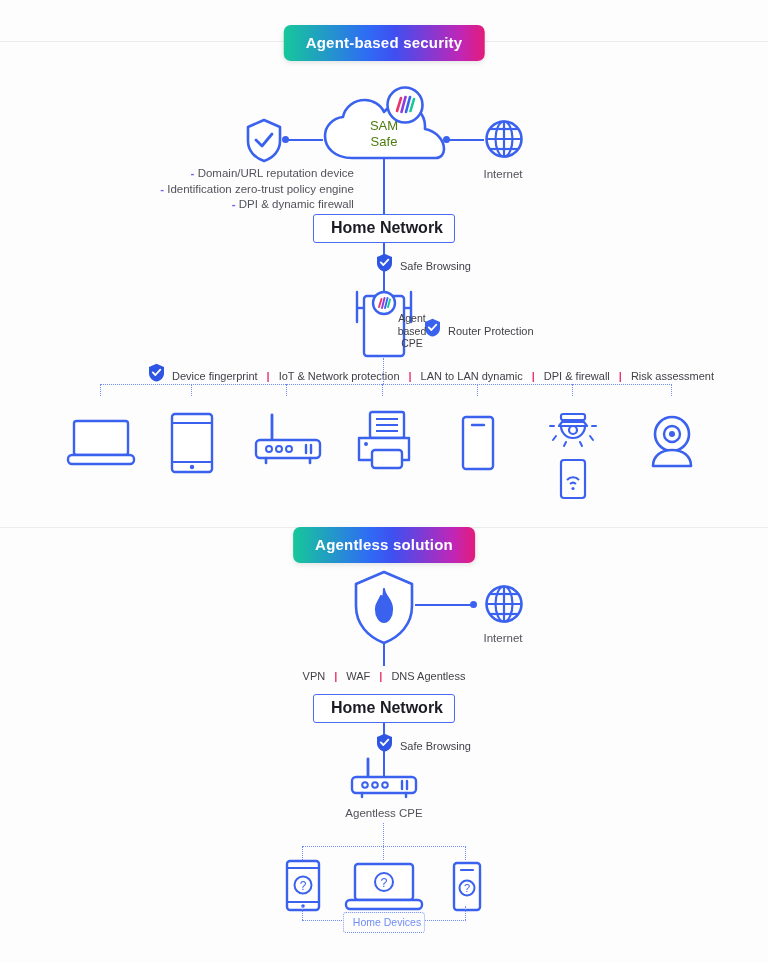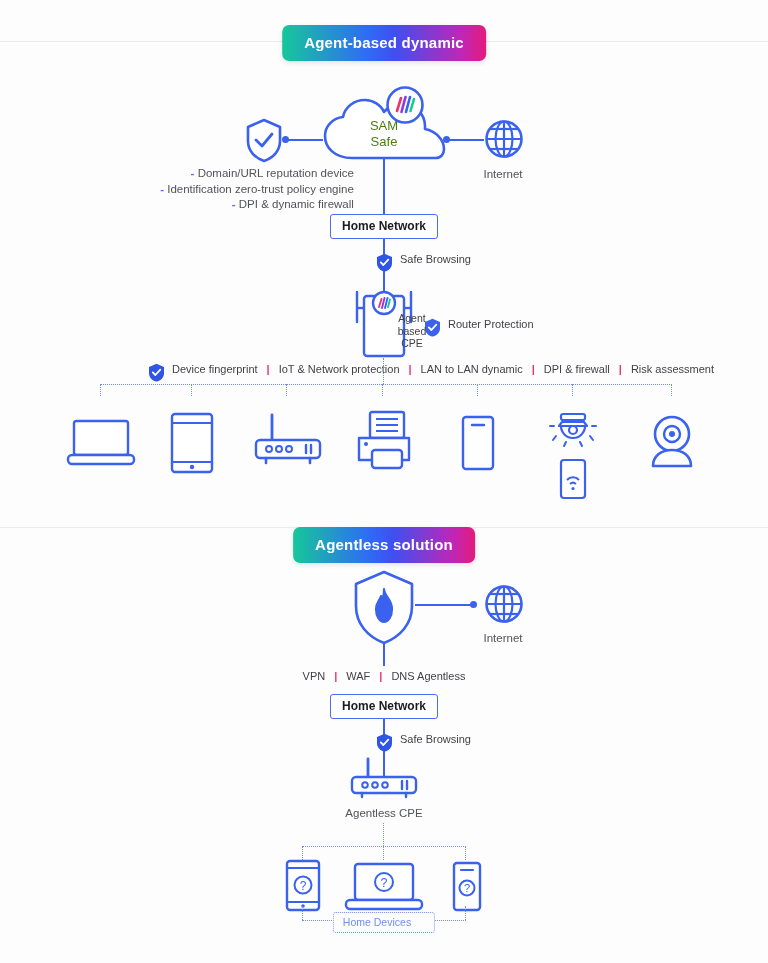--- a/index.html
+++ b/index.html
@@ -58,31 +58,31 @@
   }
 
   
   .netbox {
     position: absolute;
     transform: translateX(-50%);
     border: 1.6px solid #4a6cf0;
     border-radius: 3px;
     background: #ffffff;
     color: #1b1b24;
-    font-size: 12px;
+    font-size: 16px;
     font-weight: bold;
-    padding: 4px 11px 5px 11px;
+    padding: 4px 11px 5px 17px;
     white-space: nowrap;
     z-index: 3;
   }
 
   
   .chip {
     position: absolute;
-    display: flex; align-items: flex-start; gap: 7px;
+    display: flex; align-items: flex-end; gap: 7px;
     font-size: 11px; color: #3f3f46; white-space: nowrap;
   }
   .chip .shield-fill { width: 17px; height: 19px; flex: none; }
   .sep { color: #e8366e; font-weight: bold; padding: 0 2px; }
 
   
   .dbus {
     position: absolute;
     border-top: 1.5px dotted #6f8df5;
   }
@@ -114,32 +114,32 @@
   .bdash { color: #6f63f0; font-weight: bold; }
 
   .hd-box {
     position: absolute;
     transform: translateX(-50%);
     border: 1.5px dotted #6f8df5;
     border-radius: 3px;
     background: #fdfdfd;
     color: #6f8df5;
     font-size: 10.5px;
-    padding: 3px 23px 4px 9px;
+    padding: 3px 3px 4px 9px;
     white-space: nowrap;
     z-index: 3;
   }
 </style>
 </head>
 <body>
 
 <div id="stage">
 
   <div class="divider" style="top:41px;"></div>
-  <div class="badge" style="left:384px; top:25px;">Agent-based dynamic</div>
+  <div class="badge" style="left:384px; top:25px;">Agent-based security</div>
 
   <svg class="abs" style="left:322px; top:98px;" width="125" height="63" viewBox="0 0 125 63">
     <path d="M30 60 C12 60 3 49 3 38 C3 28 11 20 21 19 C23 9 32 2 43 2 C51 2 59 7 62 14
              C66 9 73 6 80 6 C93 6 103 16 103 28 C103 29 103 30 103 31
              C114 33 122 42 122 51 C122 56 119 60 114 60 Z" fill="#ffffff" stroke="#3a62ee" stroke-width="2.6" stroke-linejoin="round"></path>
   </svg>
   <div class="sam-cloud-text" style="left:384px; top:118px;">
     <div>SAM</div>
     <div>Safe</div>
   </div>

